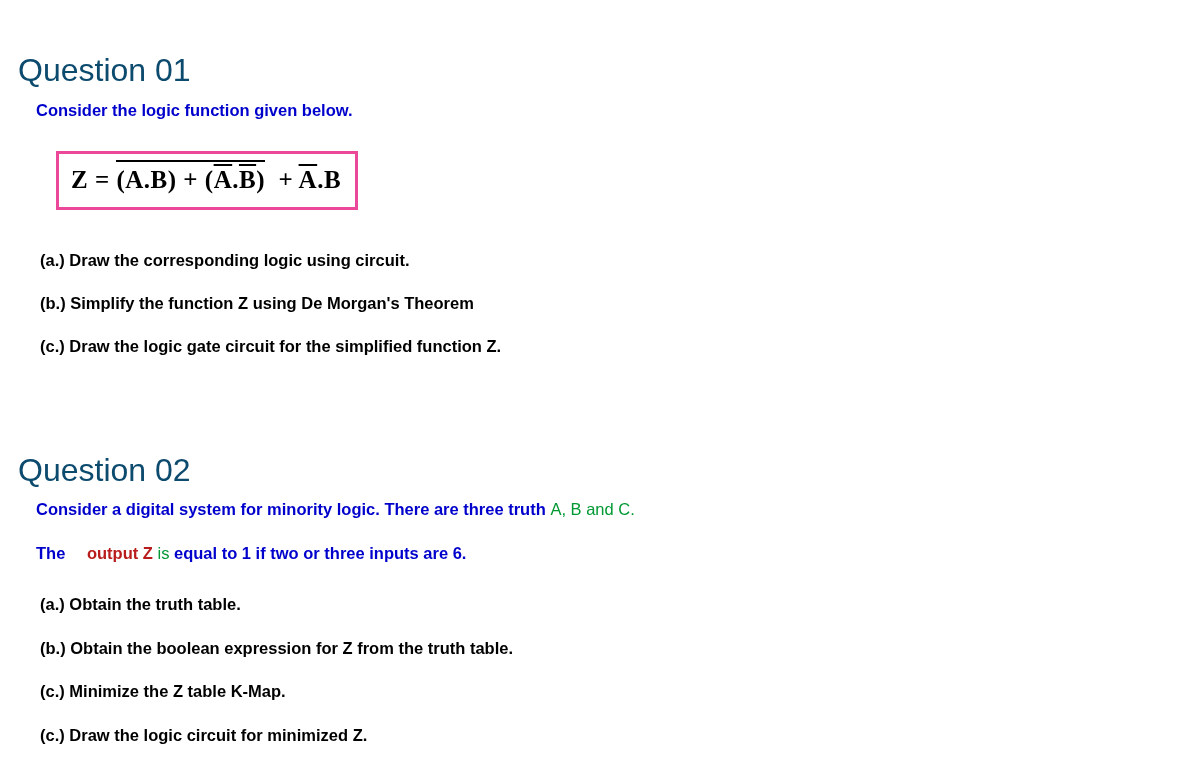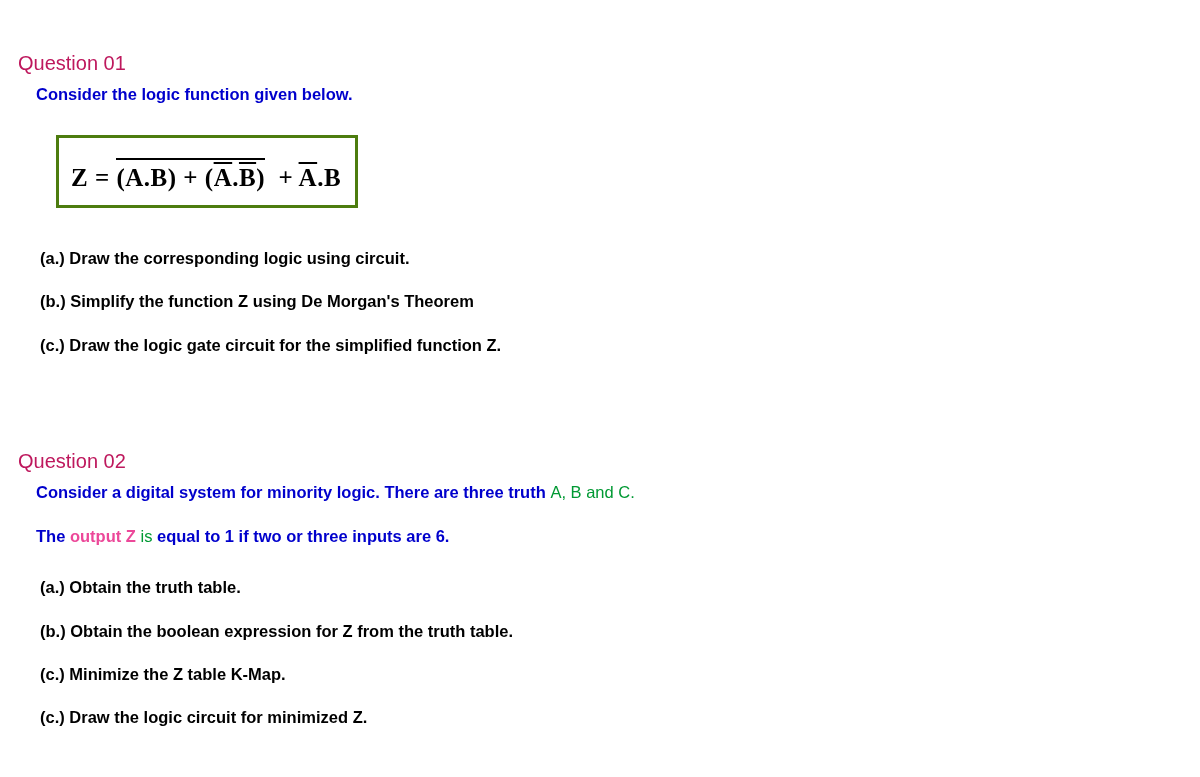--- a/index.html
+++ b/index.html
@@ -4,37 +4,37 @@
 <style>
   body {
     font-family: "Segoe UI", Arial, sans-serif;
     margin: 0;
     padding: 20px 18px;
     color: #000;
     font-size: 16.5px;
     line-height: 1.3;
   }
   .q-title {
-    color: #be185d;
-    font-size: 20px;
+    color: #0c4a6e;
+    font-size: 32px;
     font-weight: 400;
     margin: 30px 0 8px 0;
   }
   .q-title:first-of-type {
     margin-top: 30px;
   }
   .prompt {
     color: #0000cc;
     font-weight: 700;
     margin: 0 0 30px 18px;
   }
   .formula-box {
     display: inline-block;
-    border: 3px solid #4d7c0f;
-    padding: 24px 14px 10px 12px;
+    border: 3px solid #ec4899;
+    padding: 10px 14px 10px 12px;
     margin: 0 0 40px 38px;
     font-family: "Times New Roman", serif;
     font-weight: 700;
     font-size: 25px;
     letter-spacing: 0.5px;
   }
   .over {
     text-decoration: overline;
     text-decoration-thickness: 2px;
   }
@@ -52,21 +52,21 @@
     background: #000;
   }
   .part {
     font-weight: 700;
     margin: 0 0 22px 22px;
     color: #000;
   }
   .gap {
     height: 40px;
   }
-  .red { color: #ec4899; font-weight: 700; }
+  .red { color: #b91c1c; font-weight: 700; margin-left: 17px; }
   .green { color: #009933; font-weight: 400; }
   .blue { color: #0000cc; }
 </style>
 </head>
 <body>
 
 
 
 <div class="q-title">Question 01</div>
 <div class="prompt">Consider the logic function given below.</div>

